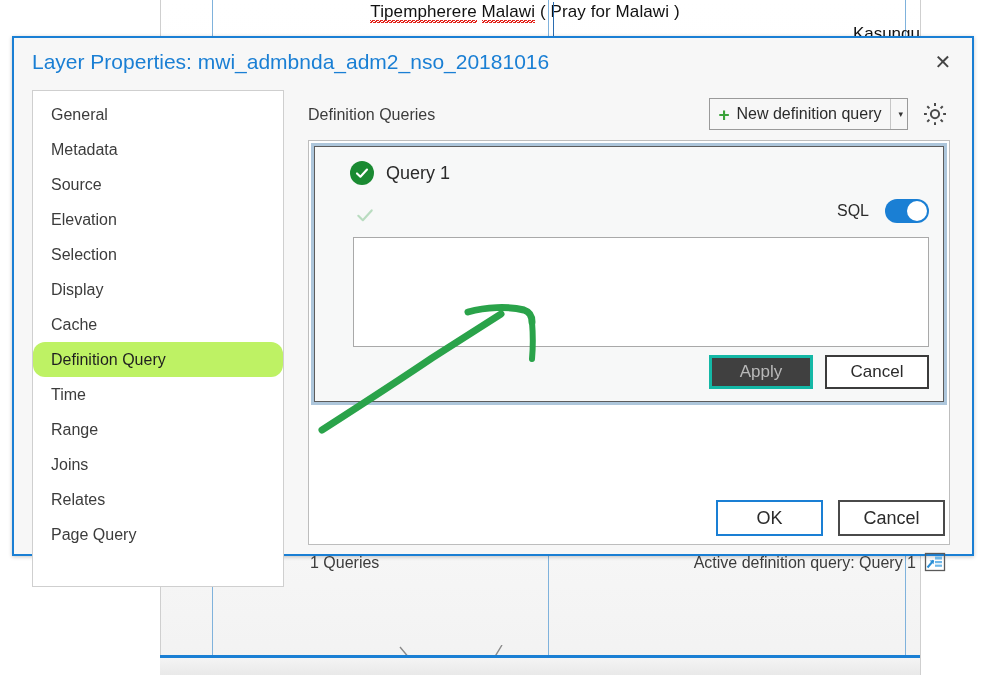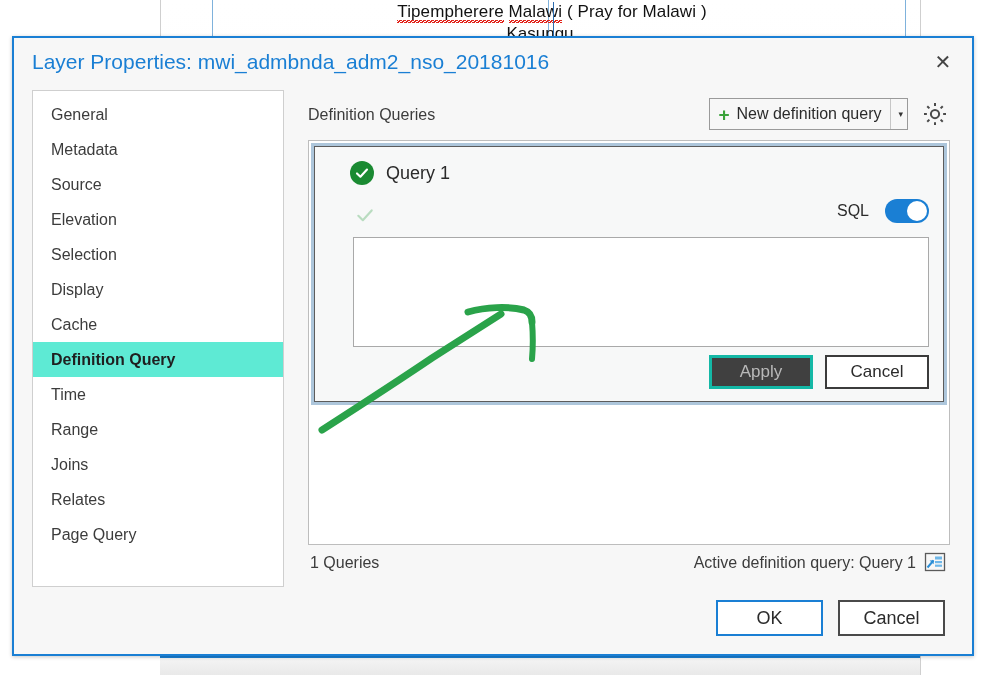--- a/index.html
+++ b/index.html
@@ -11,43 +11,43 @@
 
   
   #bg{position:absolute;inset:0;background:#ffffff;}
   .bg-page{
     position:absolute;left:160px;top:0;width:760px;height:675px;
     background:linear-gradient(180deg,#ffffff 0%,#fbfbfb 60%,#f2f2f2 100%);
   }
   .bg-vline{position:absolute;top:0;bottom:0;width:1px;background:#7fb2dc;}
   .bg-margin{position:absolute;top:0;bottom:0;width:1px;background:#cfcfcf;}
   .bg-title{
-    position:absolute;left:172px;top:2px;width:760px;text-align:center;
+    position:absolute;left:145px;top:2px;width:760px;text-align:center;
     font-size:17px;color:#111;letter-spacing:.1px;white-space:nowrap;
   }
   .sp{
     border-bottom:2px solid transparent;
     background-image:repeating-linear-gradient(135deg,#e2231a 0,#e2231a 1px,transparent 1px,transparent 2px);
     background-repeat:repeat-x;background-size:4px 3px;background-position:0 100%;
     padding-bottom:2px;
   }
   .bg-sub{
-    position:absolute;left:160px;top:24px;width:760px;text-align:center;
+    position:absolute;left:160px;top:24px;width:760px;text-align:right;
     font-size:17px;color:#111;white-space:nowrap;
   }
   .caret{
     position:absolute;left:553px;top:2px;width:1px;height:40px;background:#2b6cb0;
   }
   .bg-bottomline{position:absolute;left:160px;right:66px;top:655px;height:3px;background:#1a7fd4;}
   .bg-strip{position:absolute;left:160px;right:66px;top:658px;height:17px;background:linear-gradient(180deg,#f4f4f4,#e9e9e9);}
   .bg-geo{position:absolute;}
 
   
   #dialog{
-    position:absolute;left:12px;top:36px;width:962px;height:620px;
+    position:absolute;left:12px;top:36px;width:962px;height:520px;
     background:#f7f7f7;border:2px solid #1a7fd4;box-sizing:border-box;
     box-shadow:0 1px 4px rgba(0,0,0,.22);
   }
   .titlebar{height:52px;position:relative;}
   .title-text{
     position:absolute;left:18px;top:12px;font-size:21px;color:#1a7fd4;
     white-space:nowrap;
   }
   .close-btn{
     position:absolute;right:8px;top:6px;width:42px;height:36px;
@@ -58,21 +58,21 @@
   
   .nav{
     position:absolute;left:18px;top:52px;width:252px;height:497px;
     background:#ffffff;border:1px solid #cfcfcf;box-sizing:border-box;
     padding-top:6px;
   }
   .nav-item{
     height:35px;line-height:35px;padding-left:18px;font-size:16px;color:#3c3c3c;
     cursor:pointer;white-space:nowrap;
   }
-  .nav-item.sel{background:#5eead4;color:#1f1f1f;font-weight:bold;}
+  .nav-item.sel{background:#bef264;color:#1f1f1f;font-weight:normal;border-radius:12px;}
 
   
   .content{position:absolute;left:286px;top:52px;right:18px;height:497px;}
   .content-head{position:relative;height:54px;text-decoration:underline;}
   .dq-label{position:absolute;left:8px;top:16px;font-size:16px;color:#3c3c3c;}
   .newq{
     position:absolute;right:46px;top:8px;height:32px;
     border:1px solid #9a9a9a;background:#f7f7f7;box-sizing:border-box;
     display:flex;align-items:center;padding:0 4px 0 8px;cursor:pointer;
   }

